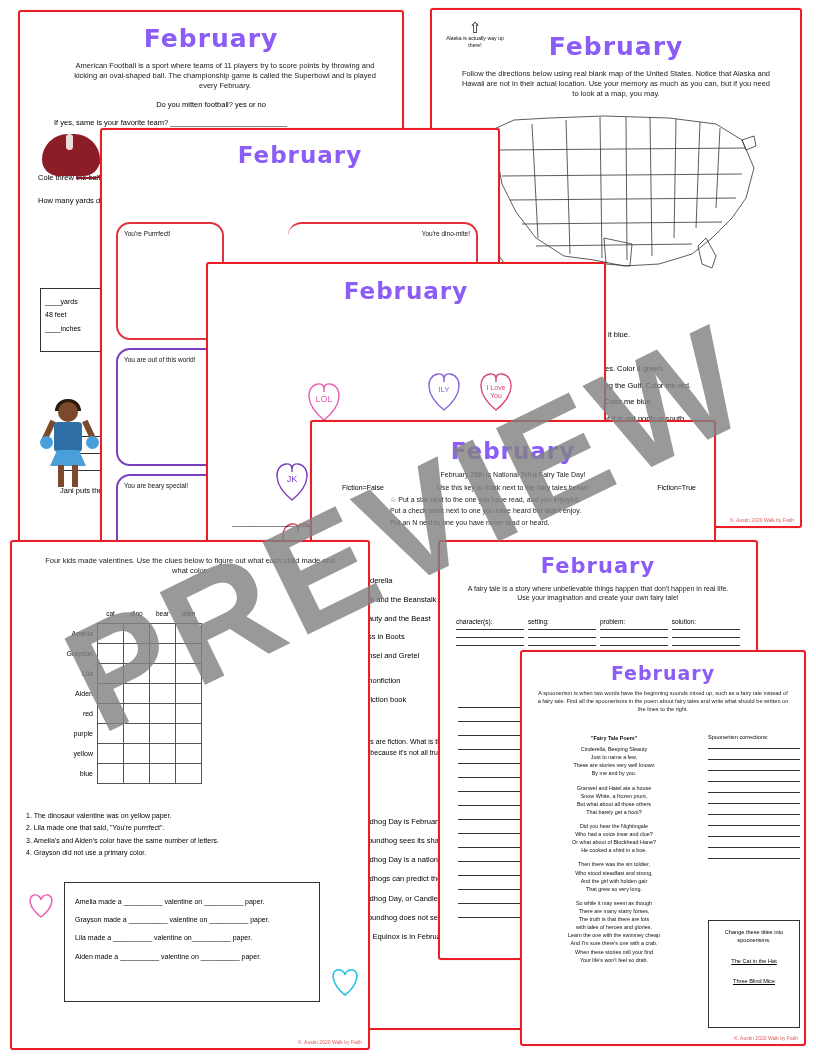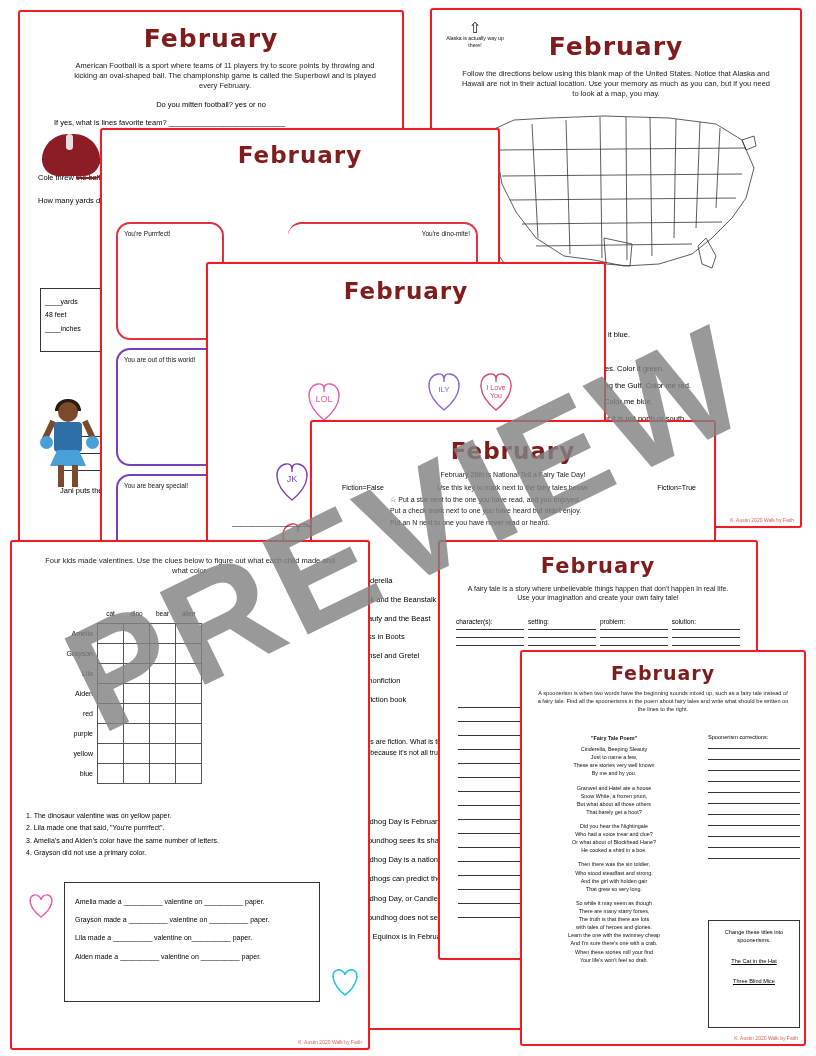--- a/index.html
+++ b/index.html
@@ -20,21 +20,21 @@
     border-radius:3px;
     box-sizing:border-box;
     overflow:hidden;
     box-shadow:0 0 0 1px rgba(0,0,0,0.04);
   }
   .title{
     text-align:center;
     font-family:"DejaVu Sans", sans-serif;
     font-weight:bold;
     letter-spacing:1px;
-    color:#7f1d1d;
+    color:#8b5cf6;
   }
   .intro{
     text-align:center;
     color:#222;
     line-height:1.35;
   }
   .ln{
     border-bottom:1px solid #333;
     height:0;
   }
@@ -192,21 +192,21 @@
 </style>
 </head>
 <body>
 
 <div class="stage">
 
   <div class="sheet" id="sheet-football">
     <div class="title">February</div>
     <div class="intro">American Football is a sport where teams of 11 players try to score points by throwing and kicking an oval-shaped ball. The championship game is called the Superbowl and is played every February.</div>
     <div class="q">Do you mitten football?    yes   or   no</div>
-    <div class="qline">If yes, what is lines favorite team? ____________________________</div>
+    <div class="qline">If yes, same is your favorite team? ____________________________</div>
 
     <div class="helmet">
       <div class="dome"></div>
         <div class="stripe"></div>
         <div class="mask"></div>
     </div>
 
     <div class="para" style="margin-top:46px;">Cole threw the ball 16 yards down the field. Jani ran the ball 32 feet.</div>
     <div class="para" style="margin-top:14px;">How many yards did the team gain together?</div>
     <div class="para" style="margin-top:22px;margin-left:80px;">Fill in the missing measurements:</div>
@@ -237,21 +237,21 @@
         <div class="pomR"></div>
     </div>
   </div>
 
   <div class="sheet" id="sheet-map">
     <div class="arrow-note">
       <span class="arw">⇧</span>
       <span>Alaska is actually way up there!</span>
     </div>
     <div class="title">February</div>
-    <div class="intro">Follow the directions below using this blank map of the United States. Notice that Alaska and Hawaii are not in their actual location. Use your memory as much as you can, but if you need to look at a map, you may.</div>
+    <div class="intro">Follow the directions below using real blank map of the United States. Notice that Alaska and Hawaii are not in their actual location. Use your memory as much as you can, but if you need to look at a map, you may.</div>
 
     <svg class="usmap" viewBox="0 0 330 215">
       <g fill="none" stroke="#333" stroke-width="0.8">
 
         <path d="M38 42 L60 32 L95 30 L150 28 L215 30 L262 36 L288 52 L300 80 L292 110 L278 130 L258 150 L238 166 L205 176 L170 178 L140 172 L110 168 L82 150 L62 124 L48 96 Z"></path>
 
         <path d="M78 36 L84 150"></path>
           <path d="M112 32 L116 166"></path>
         <path d="M146 29 L148 170"></path>
           <path d="M172 29 L173 172"></path>

